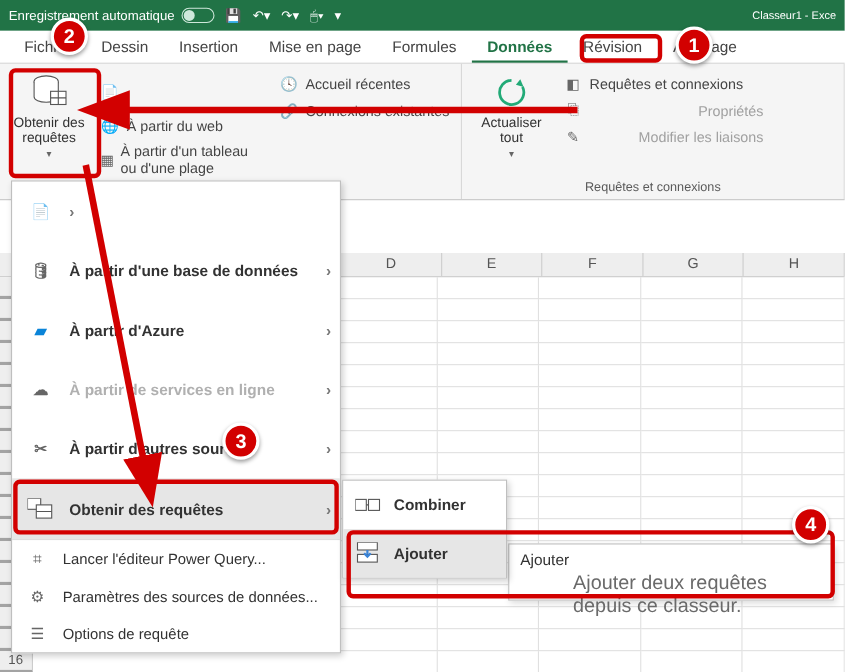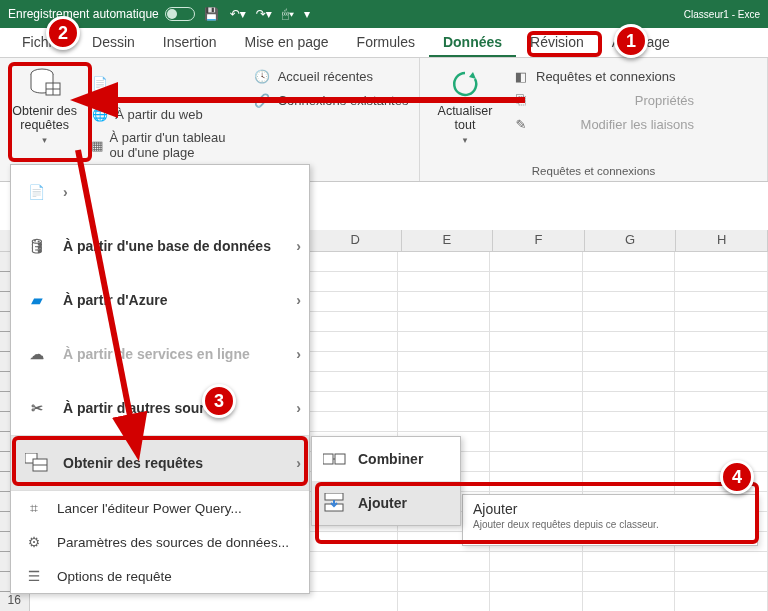--- a/index.html
+++ b/index.html
@@ -49,29 +49,29 @@
 
   
   .submenu { position: absolute; left: 311px; top: 436px; width: 150px; background: #fff; border: 1px solid #bfbfbf; box-shadow: 2px 2px 6px rgba(0,0,0,0.2); z-index: 31; }
   .submenu .subitem { display: flex; align-items: center; height: 44px; padding: 0 10px; gap: 10px; font-size: 14px; font-weight: 600; }
   .submenu .subitem.hover { background: #e6e6e6; }
   .subico { width: 26px; height: 22px; display:flex; align-items:center; justify-content:center; }
 
   
   .tooltip { position: absolute; left: 462px; top: 494px; width: 296px; height: 52px; background: #fff; border: 1px solid #bfbfbf; box-shadow: 2px 2px 6px rgba(0,0,0,0.15); padding: 6px 10px; z-index: 30; }
   .tooltip .tt-title { font-size: 14px; font-weight: 400; color: #323232; margin-bottom: 2px; }
-  .tooltip .tt-desc { font-size: 10px; color: #6a6a6a; }
+  .tooltip .tt-desc { font-size: 18px; color: #6a6a6a; margin-left: 48px; }
 
   
   .sheet { position: absolute; left: 0; top: 230px; right: 0; bottom: 0; }
   .colhead { display: flex; height: 22px; border-bottom: 1px solid #ccc; background: #eee; font-size: 13px; color: #555; }
   .colhead div { width: 94px; border-right: 1px solid #ccc; text-align: center; padding-top: 2px; }
   .rows { }
   .row { display: flex; height: 20px; }
-  .rowhead { width: 30px; background: #eee; border-right: 1px solid #ccc; border-bottom: 1px solid #a3a3a3; text-align: center; font-size: 12px; color: #555; padding-top: 1px; }
+  .rowhead { width: 30px; background: #eee; border-right: 1px solid #ccc; border-bottom: 3px solid #a3a3a3; text-align: center; font-size: 12px; color: #555; padding-top: 1px; }
   .cell { width: 94px; border-right: 1px solid #e0e0e0; border-bottom: 1px solid #e0e0e0; }
 
   
   .callout { position: absolute; width: 34px; height: 34px; background: #d20000; border: 3px solid #fff; box-shadow: 0 2px 4px rgba(0,0,0,.4); border-radius: 50%; color: #fff; font-weight: 700; font-size: 18px; display:flex; align-items:center; justify-content:center; z-index: 80; }
   .hl { position: absolute; border: 4px solid #d20000; border-radius: 6px; z-index: 60; pointer-events: none; }
   .arrow { position: absolute; z-index: 70; pointer-events: none; }
 
 </style>
 </head>
 <body>

